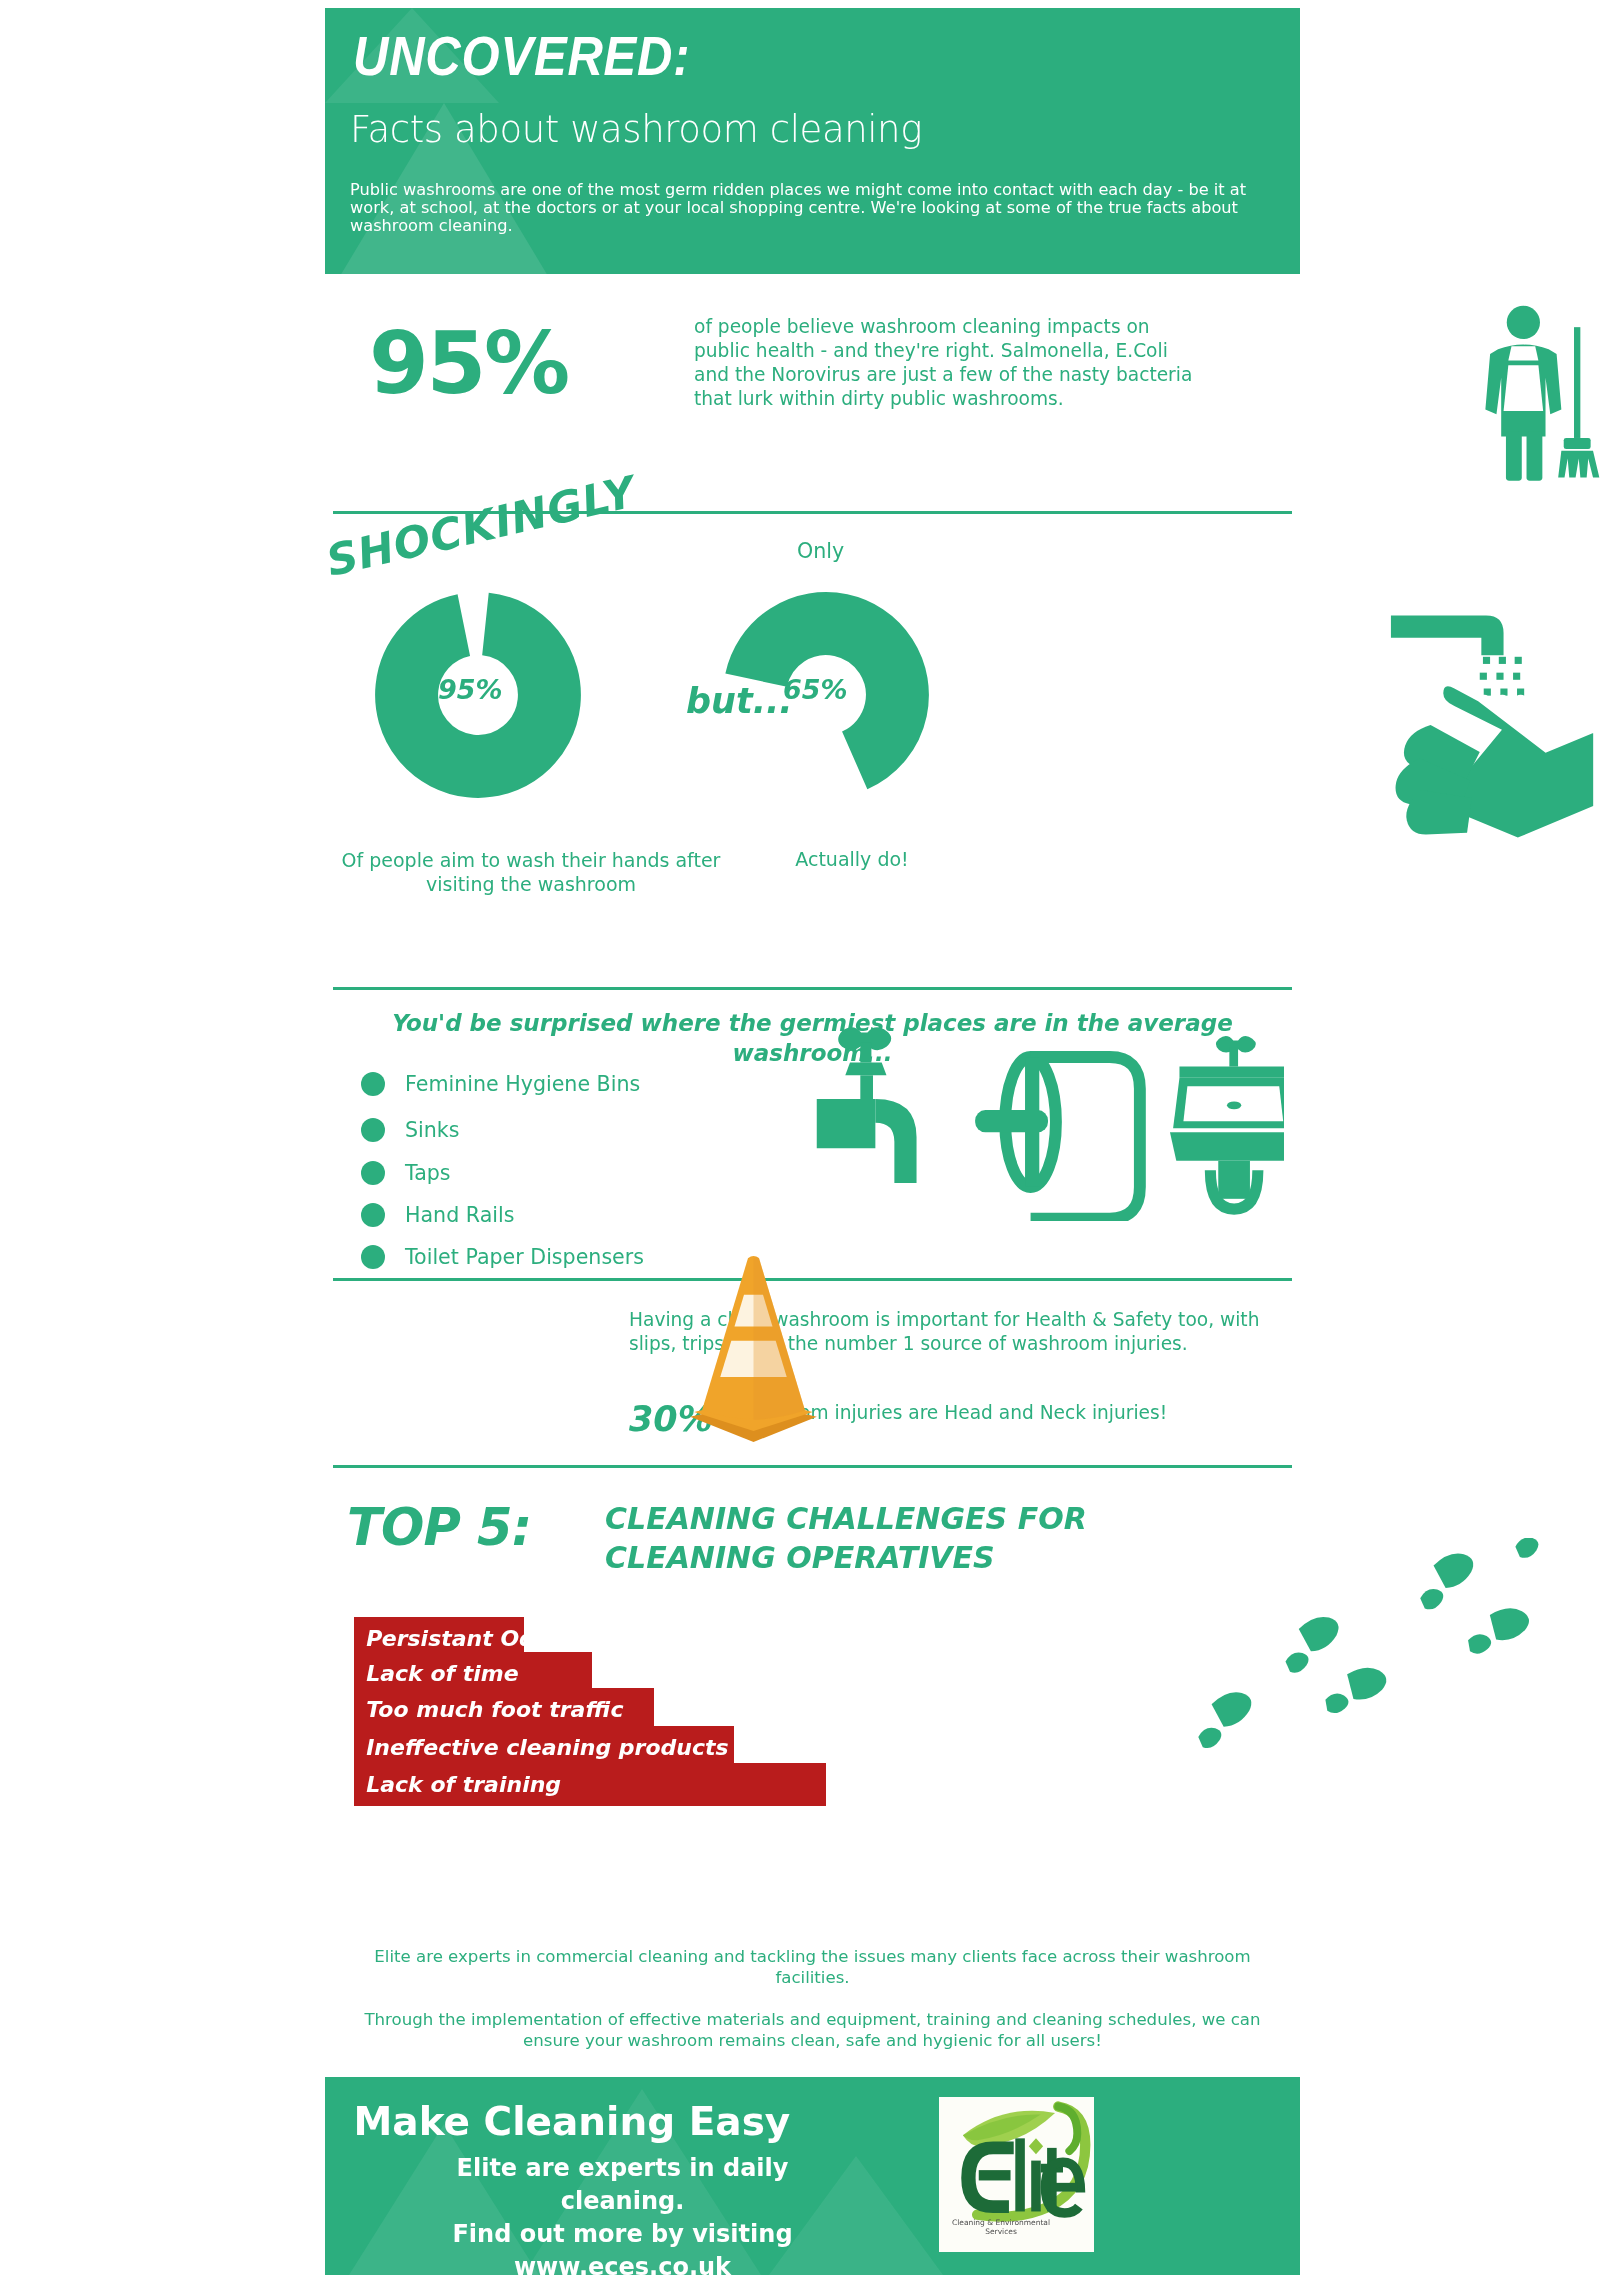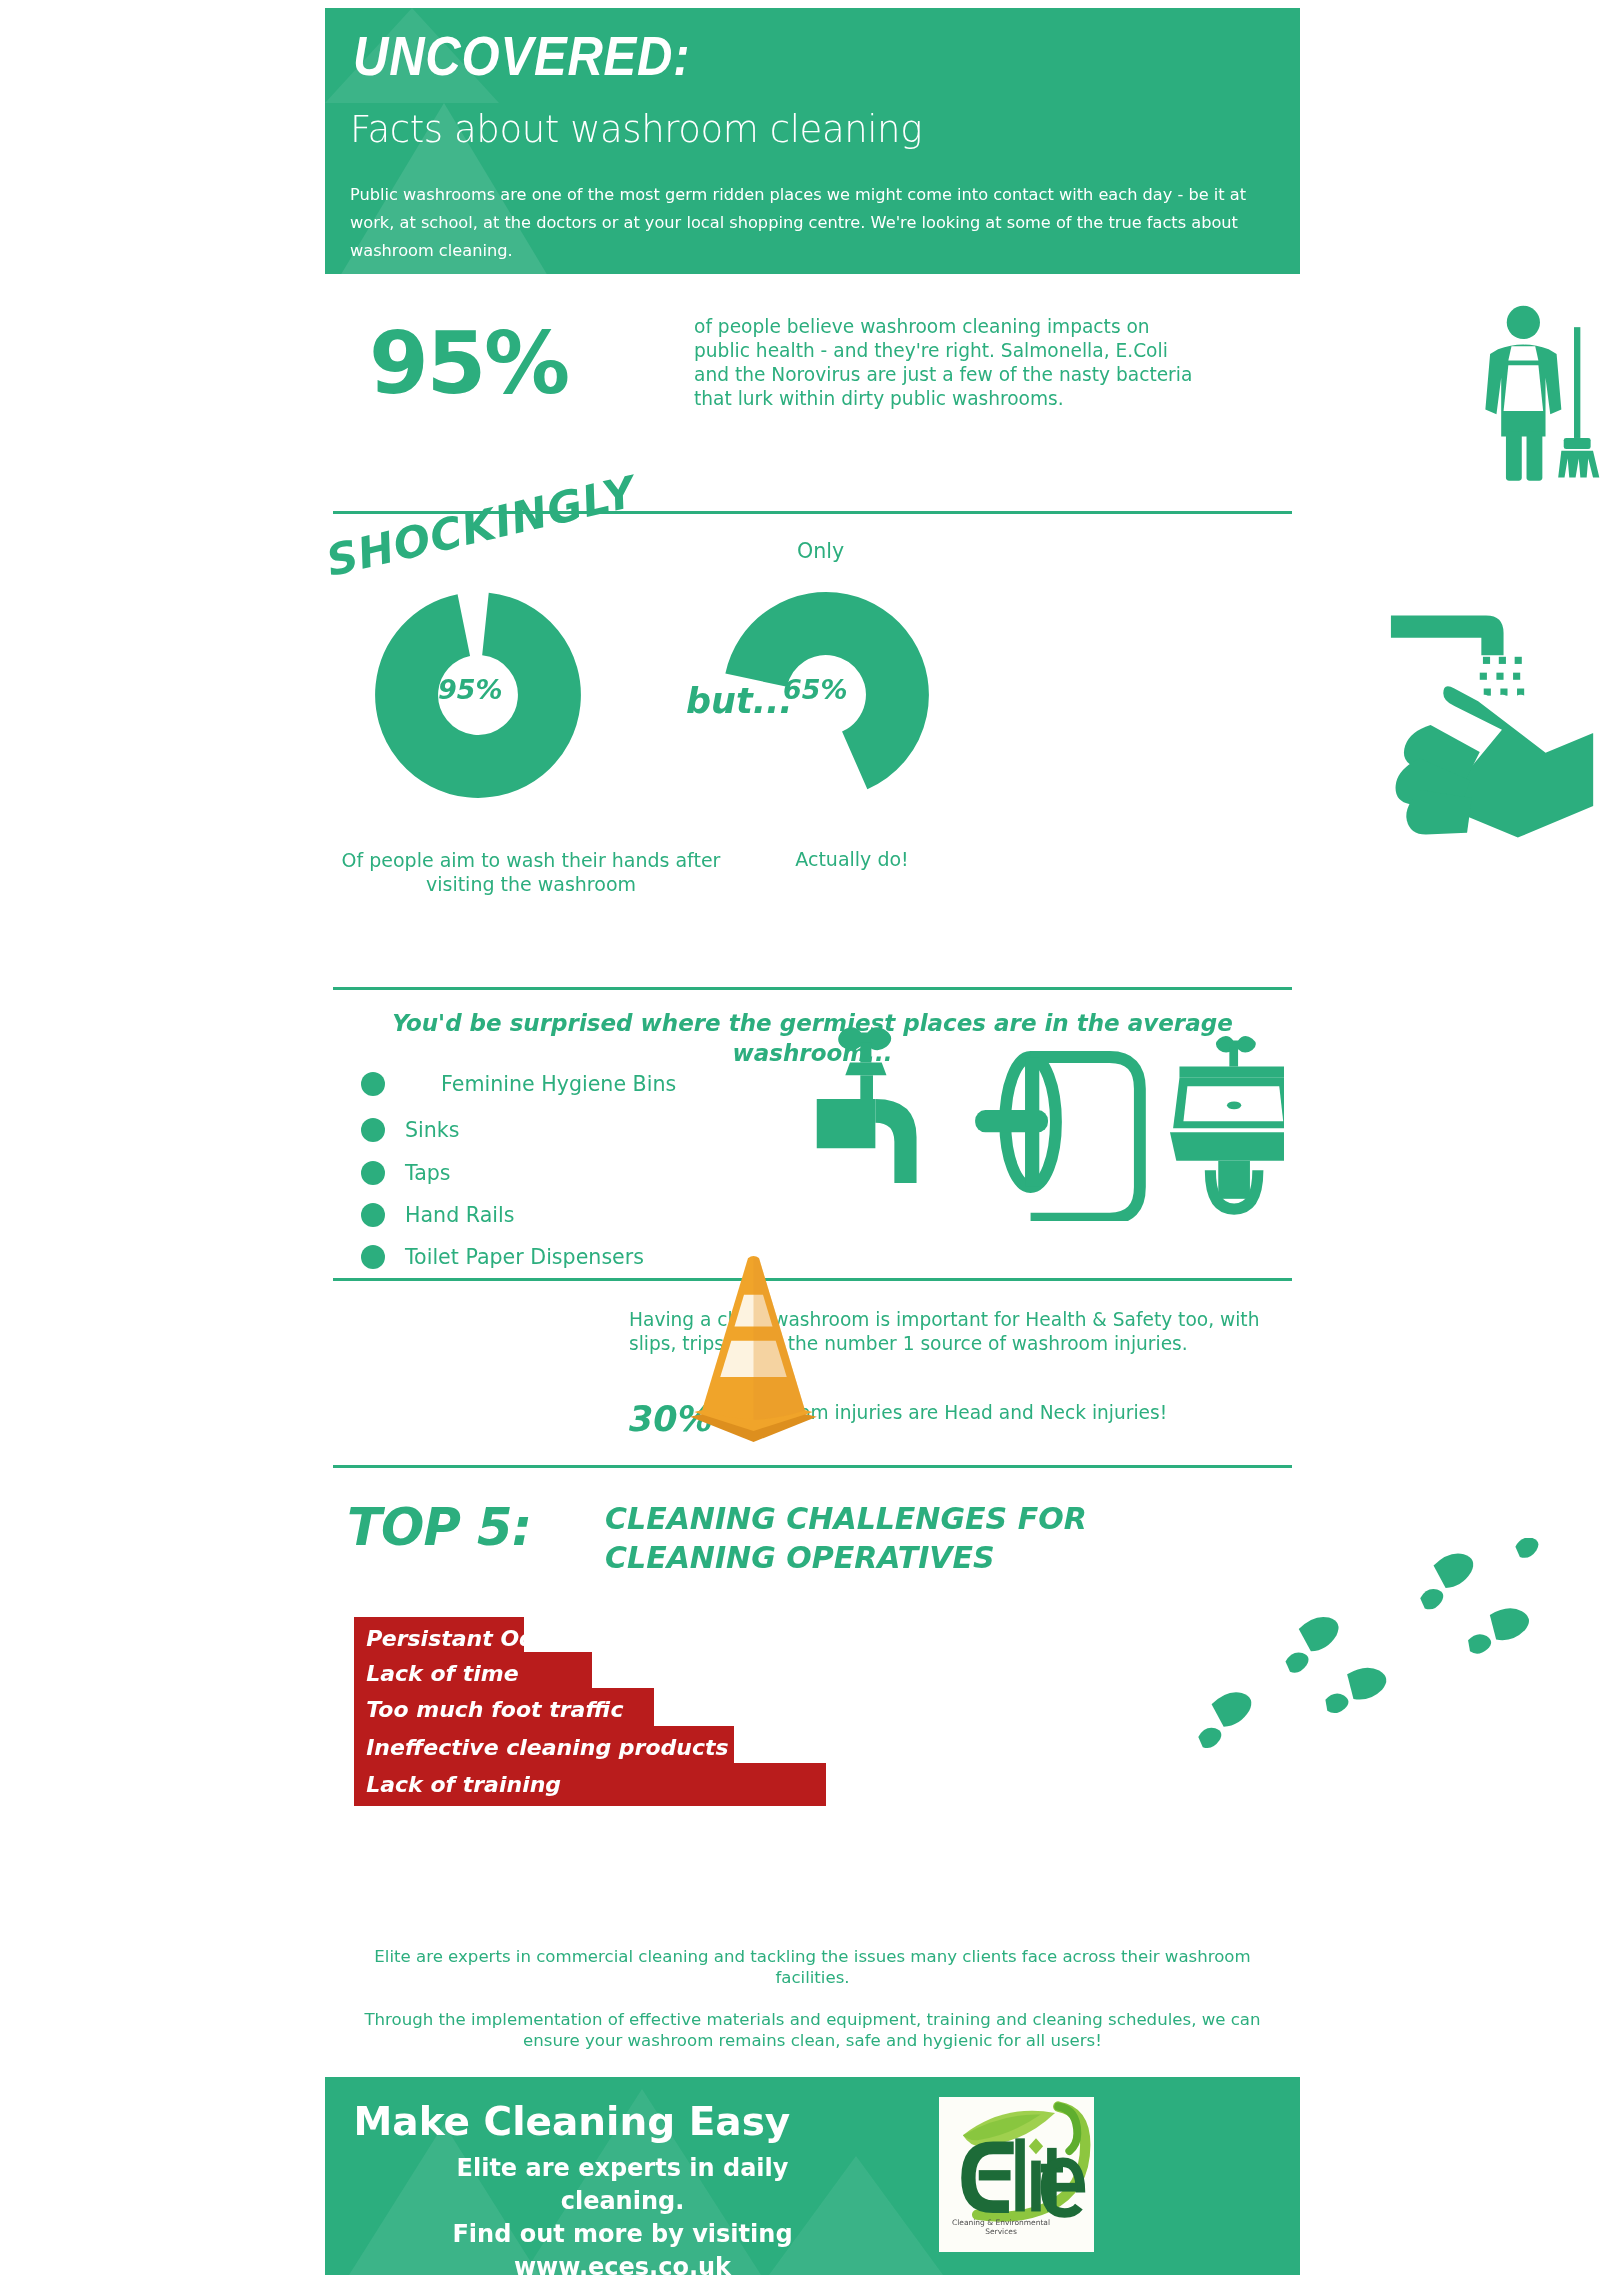--- a/index.html
+++ b/index.html
@@ -14,21 +14,21 @@
   
   .header{position:absolute;left:0;top:8px;width:975px;height:266px;background:#2cae7e;overflow:hidden;}
   .t1{left:539px;bottom:0;width:0;height:0;border-left:119px solid transparent;border-right:119px solid transparent;border-bottom:198px solid rgba(255,255,255,.10);background:none;}
   .t4{left:444px;bottom:0;width:0;height:0;border-left:87px solid transparent;border-right:87px solid transparent;border-bottom:95px solid rgba(255,255,255,.08);background:none;}
 
   .hdr-title{position:absolute;left:28px;top:17.4px;color:#fff;font-size:49px;font-weight:bold;
     font-style:italic;letter-spacing:0.8px;transform:scaleY(1.12);transform-origin:left top;}
   .hdr-sub{position:absolute;left:25px;top:100px;color:#fff;font-size:37px;font-weight:300;
     font-family:"DejaVu Sans",sans-serif;letter-spacing:-0.4px;}
   .hdr-body{position:absolute;left:25px;top:173px;width:927px;color:#ffffff;font-size:16.2px;
-    line-height:28px;font-family:"DejaVu Sans",sans-serif;}
+    line-height:18px;font-family:"DejaVu Sans",sans-serif;}
 
   
   .sec95{position:absolute;left:0;top:293px;width:975px;height:206px;}
   .big95{position:absolute;left:44px;top:20px;color:#2cae7e;font-size:86px;font-weight:bold;
     font-family:"DejaVu Sans",sans-serif;letter-spacing:-2.4px;}
   .body95{position:absolute;left:369px;top:22px;width:499px;color:#2cae7e;font-size:18.6px;
     line-height:24px;font-family:"DejaVu Sans",sans-serif;}
   .maid{position:absolute;left:1149px;top:305px;width:147px;height:186px;}
 
   
@@ -177,21 +177,21 @@
           <rect x="170" y="130" width="11" height="11" rx="5"></rect>
       <rect x="172" y="148" width="11" height="11" rx="5"></rect>
     </g>
   </svg>
 
   <div class="divider" style="top:987px;"></div>
 
   <div class="germ">
     <div class="germ-title">You'd be surprised where the germiest places are in the average washroom...</div>
 
-    <div class="bullet-row" style="top:81px;gap:36px;">
+    <div class="bullet-row" style="top:81px;">
       <span class="bullet-dot"></span>
       <span class="bullet-txt">Feminine Hygiene Bins</span>
     </div>
     <div class="bullet-row" style="top:127px;">
       <span class="bullet-dot"></span>
       <span class="bullet-txt">Sinks</span>
     </div>
     <div class="bullet-row" style="top:170px;">
       <span class="bullet-dot"></span>
       <span class="bullet-txt">Taps</span>

